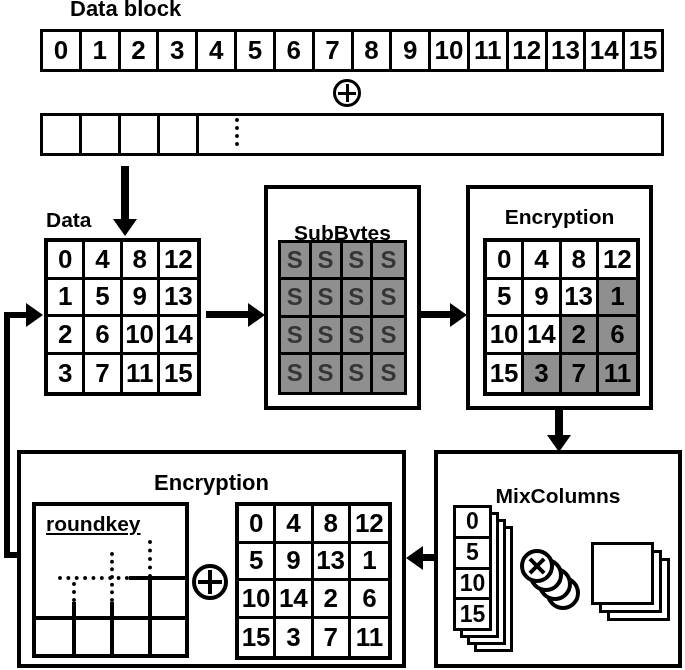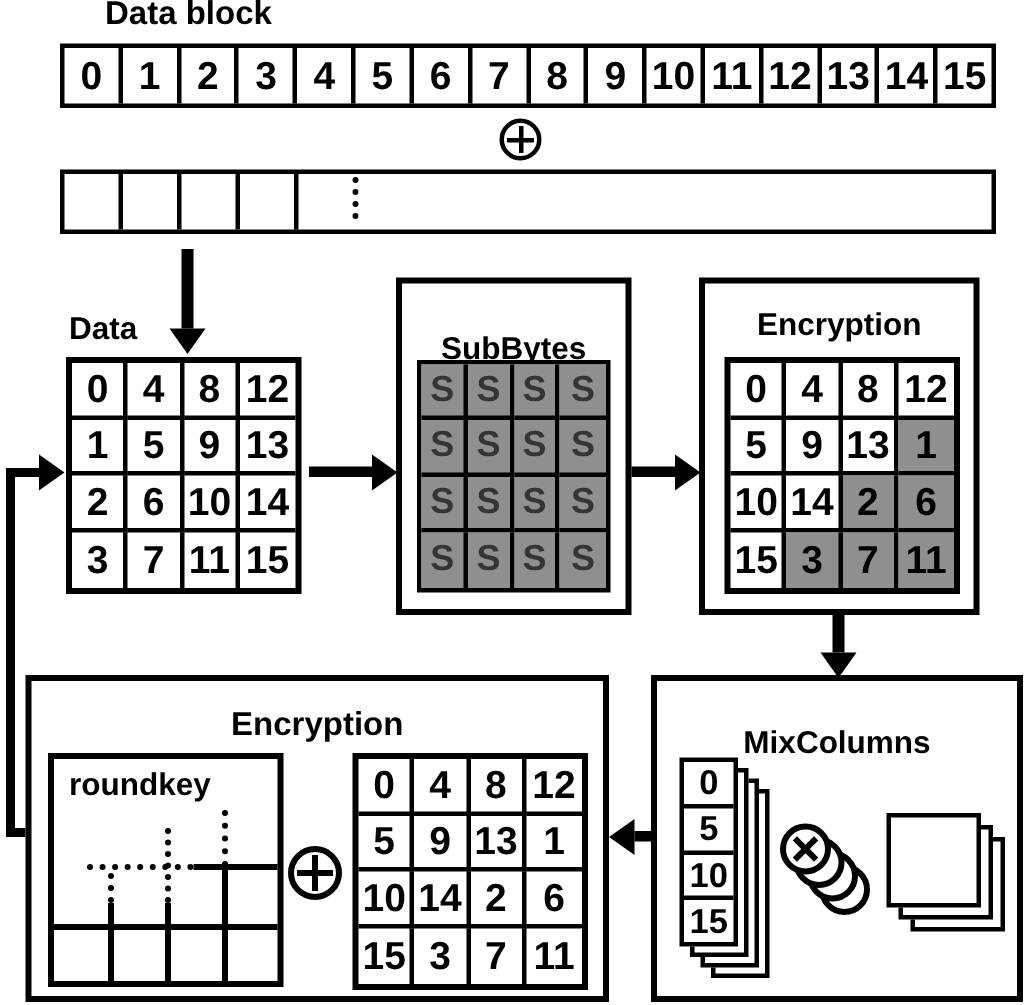--- a/index.html
+++ b/index.html
@@ -58,21 +58,21 @@
   #col-main .ccell { flex:1; border-bottom:3px solid #000; display:flex; align-items:center; justify-content:center;
                      font-size:23px; font-weight:bold; }
   #col-main .ccell:last-child { border-bottom:none; }
   .circ { position:absolute; width:34px; height:34px; border:4px solid #000; border-radius:50%;
           background:#fff; box-sizing:border-box; }
   .xbar { position:absolute; left:3px; top:11px; width:20px; height:4px; background:#000; }
   #ax-main { display:flex; align-items:center; justify-content:center; font-size:24px; font-style:italic; font-weight:bold; }
 
   
   #roundkey-box { position:absolute; border:4px solid #000; box-sizing:border-box; background:#fff; }
-  #roundkey-label { position:absolute; left:10px; top:6px; font-size:21px; font-weight:bold; }
+  #roundkey-label { position:absolute; left:10px; top:6px; font-size:21px; font-weight:bold;text-decoration:underline; }
 </style>
 </head>
 <body>
 
 <div id="canvas">
 
   <div class="lbl" style="left:70px; top:-3px;">Data block</div>
 
   <div class="row16" style="left:40px; top:29px; width:624px; height:43px;">
     <div class="dcell">0</div>

